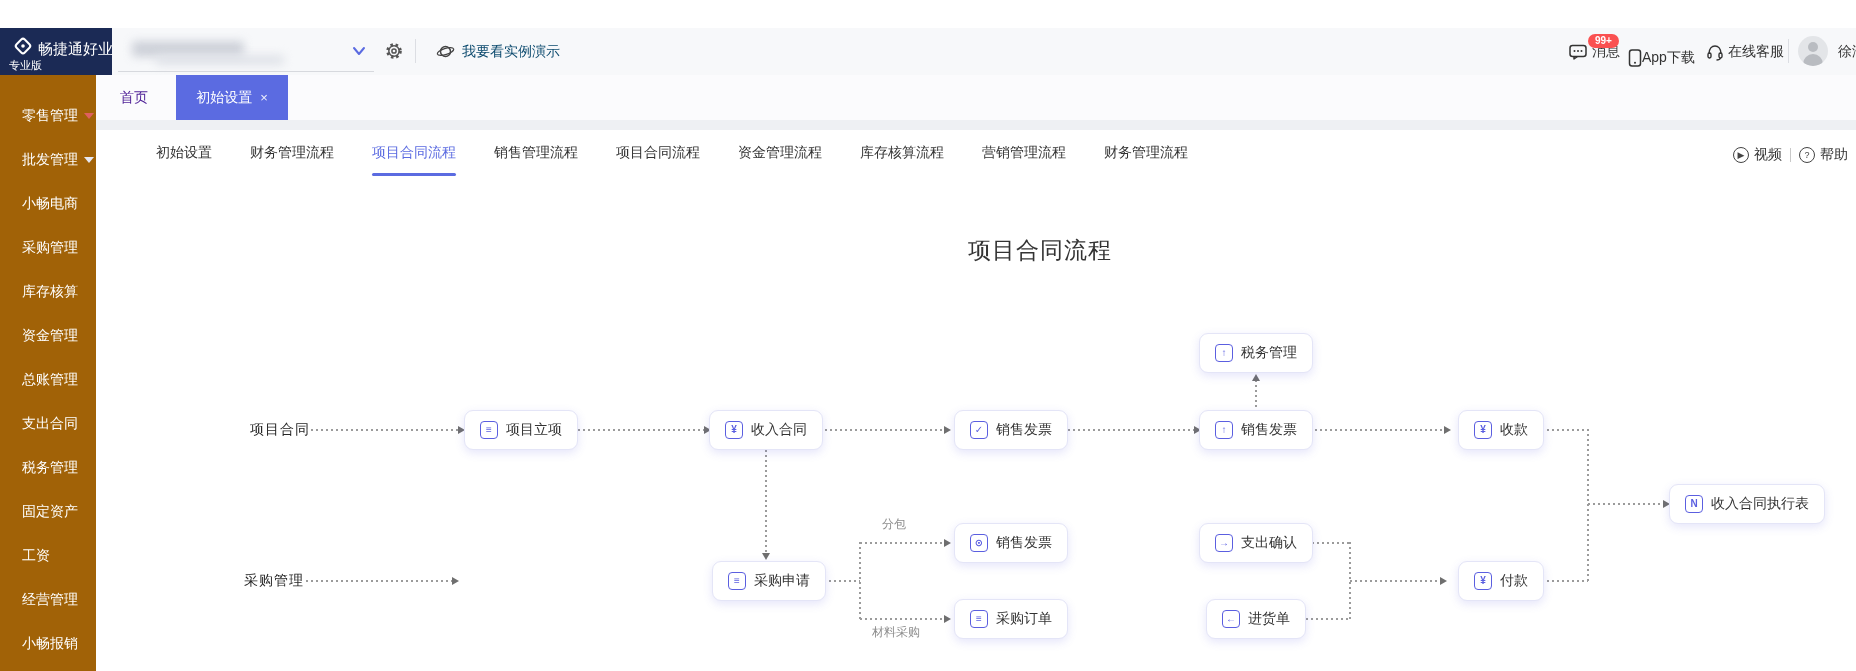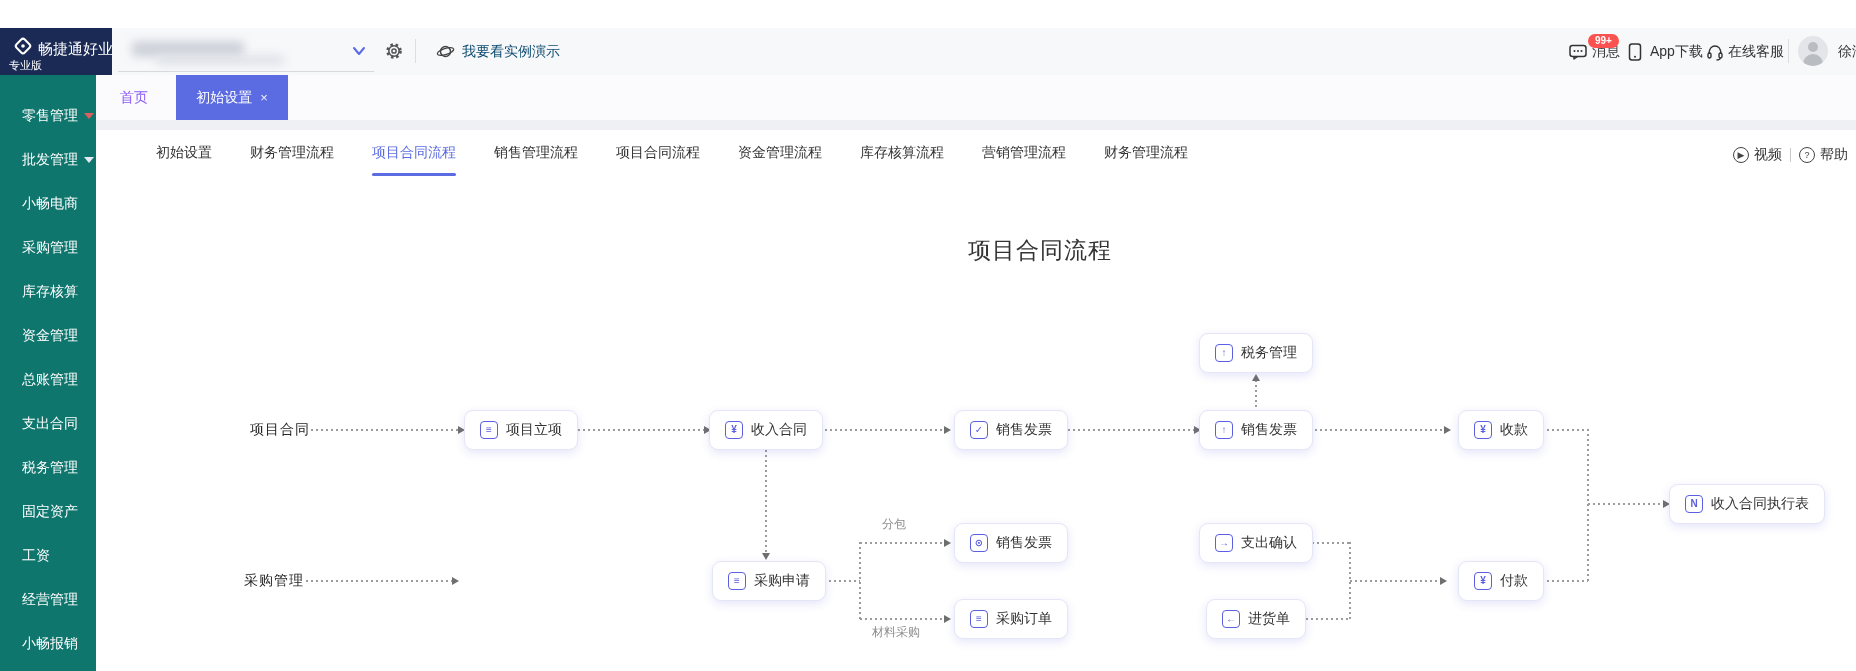--- a/index.html
+++ b/index.html
@@ -20,39 +20,39 @@
   .blur1 { position:absolute; left:20px; top:13px; width:112px; height:16px; background:#c7cbd4; border-radius:3px; filter:blur(5px); opacity:.85; }
   .blur2 { position:absolute; left:44px; top:27px; width:128px; height:10px; background:#dfe2e8; border-radius:3px; filter:blur(5px); }
   .sel-underline { position:absolute; left:6px; top:43px; width:256px; height:1px; background:#d7d9de; }
   .chevron { position:absolute; left:240px; top:18px; width:14px; height:10px; cursor:pointer; }
   .gearbtn { position:absolute; left:272px; top:13px; width:20px; height:20px; cursor:pointer; }
   .hdr-div1 { position:absolute; left:303px; top:11px; width:1px; height:24px; background:#dcdee3; }
   .planet { position:absolute; left:324px; top:15px; width:19px; height:17px; }
   .demo-text { position:absolute; left:350px; top:15px; font-size:14px; color:#0c4a6e; cursor:pointer; white-space:nowrap; }
   .msg-group { position:absolute; left:1436px; top:15px; display:flex; align-items:center; gap:5px; cursor:pointer;margin-left:21px; }
   .badge { position:absolute; left:1476px; top:6px; background:#fa5151; color:#fff; font-size:10px; line-height:14px; padding:0 7px; border-radius:8px; font-weight:bold; }
-  .app-group { position:absolute; left:1516px; top:15px; display:flex; gap:8px; cursor:pointer; }
+  .app-group { position:absolute; left:1516px; top:21px; display:flex; gap:0; cursor:pointer; }
   .svc-group { position:absolute; left:1594px; top:15px; display:flex; align-items:center; gap:4px; cursor:pointer; }
   .hdr-div2 { position:absolute; left:1676px; top:11px; width:1px; height:24px; background:#dcdee3; }
   .hdr-item-text { font-size:14px; color:#333; white-space:nowrap; }
   .avatar { position:absolute; left:1686px; top:8px; width:30px; height:30px; border-radius:50%; background:#e3e5e8; overflow:hidden; cursor:pointer; }
   .avatar::before { content:""; position:absolute; left:10px; top:6px; width:10px; height:10px; border-radius:50%; background:#b9bcc1; }
   .avatar::after { content:""; position:absolute; left:5px; top:18px; width:20px; height:14px; border-radius:10px 10px 0 0; background:#b9bcc1; }
   .user-name { position:absolute; left:1726px; top:15px; font-size:14px; color:#333; white-space:nowrap; cursor:pointer; }
 
   
   .tabbar { position:absolute; left:96px; top:75px; width:1760px; height:45px; background:#fbfbfd; }
-  .tab-home { position:absolute; left:0; top:0; width:76px; height:45px; display:flex; align-items:center; justify-content:center; font-size:14px; color:#8b5cf6; cursor:pointer; }
+  .tab-home { position:absolute; left:0; top:0; width:76px; height:45px; display:flex; align-items:center; justify-content:center; font-size:14px; color:#4c1d95; cursor:pointer; }
   .tab-active { position:absolute; left:80px; top:0; width:112px; height:45px; background:#5b6be1; color:#fff; display:flex; align-items:center; justify-content:center; gap:8px; font-size:14px; cursor:pointer; }
   .tab-close { font-size:13px; opacity:.9; cursor:pointer; }
 
   .graystrip { position:absolute; left:96px; top:120px; width:1760px; height:10px; background:#eef0f3; }
 
   
-  .sidebar { position:absolute; left:0; top:75px; width:96px; height:596px; background:#0f766e; }
+  .sidebar { position:absolute; left:0; top:75px; width:96px; height:596px; background:#a16207; }
   .side-item { position:relative; height:44px; display:flex; align-items:center; padding-left:22px; color:#fff; font-size:14px; cursor:pointer; white-space:nowrap; }
   .side-item:first-child { margin-top:19px; }
   .caret { width:0; height:0; border-left:5px solid transparent; border-right:5px solid transparent; border-top:6px solid #e6e8f2; margin-left:6px; }
   .caret.red { border-top-color:#de5f5f; }
 
   
   .content { position:absolute; left:96px; top:130px; width:1760px; height:541px; background:#fff; }
 
   
   .flowtabs { position:absolute; left:60px; top:14px; display:flex; gap:38px; }

